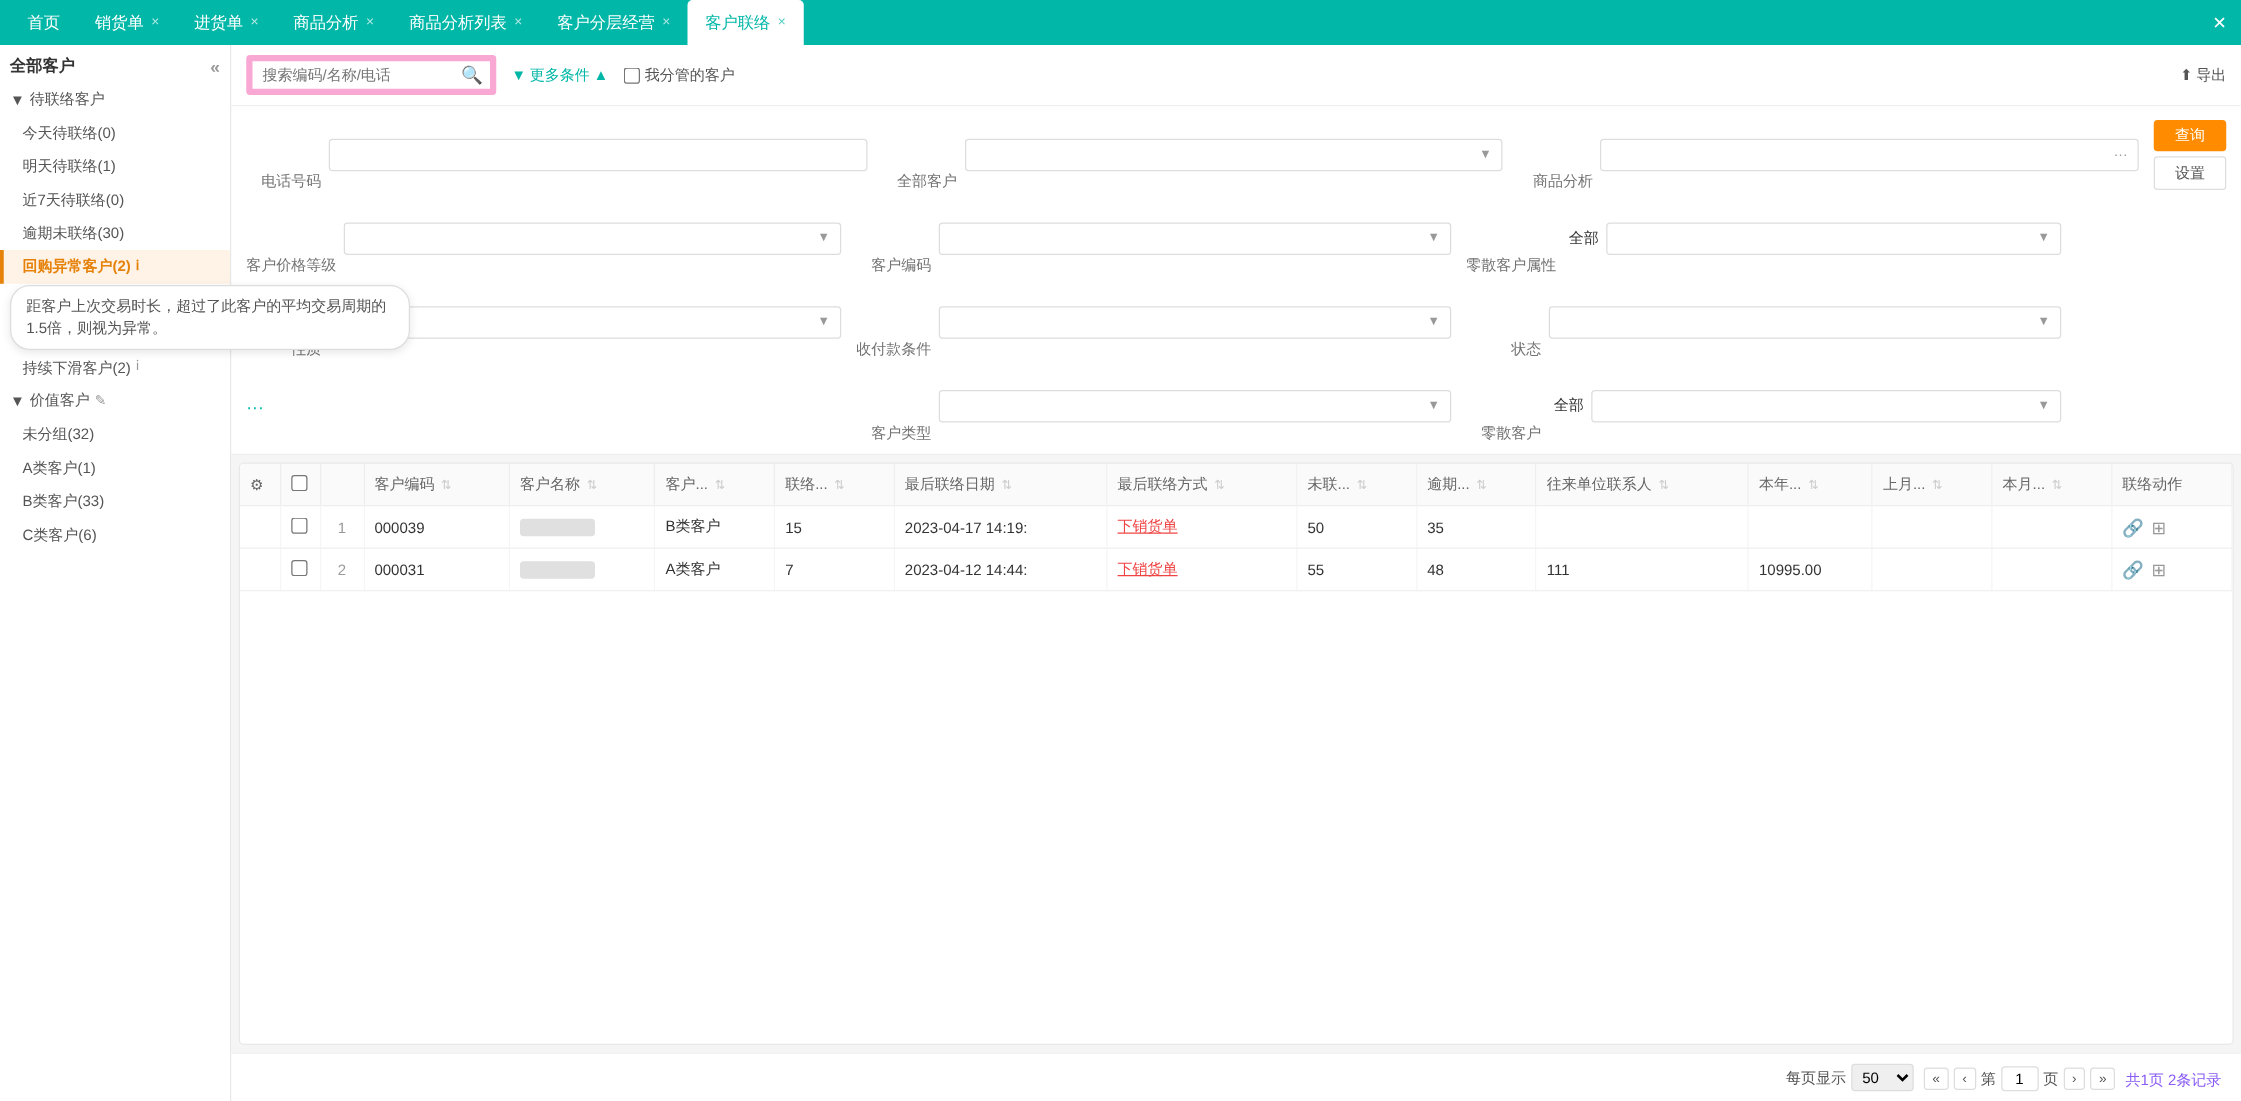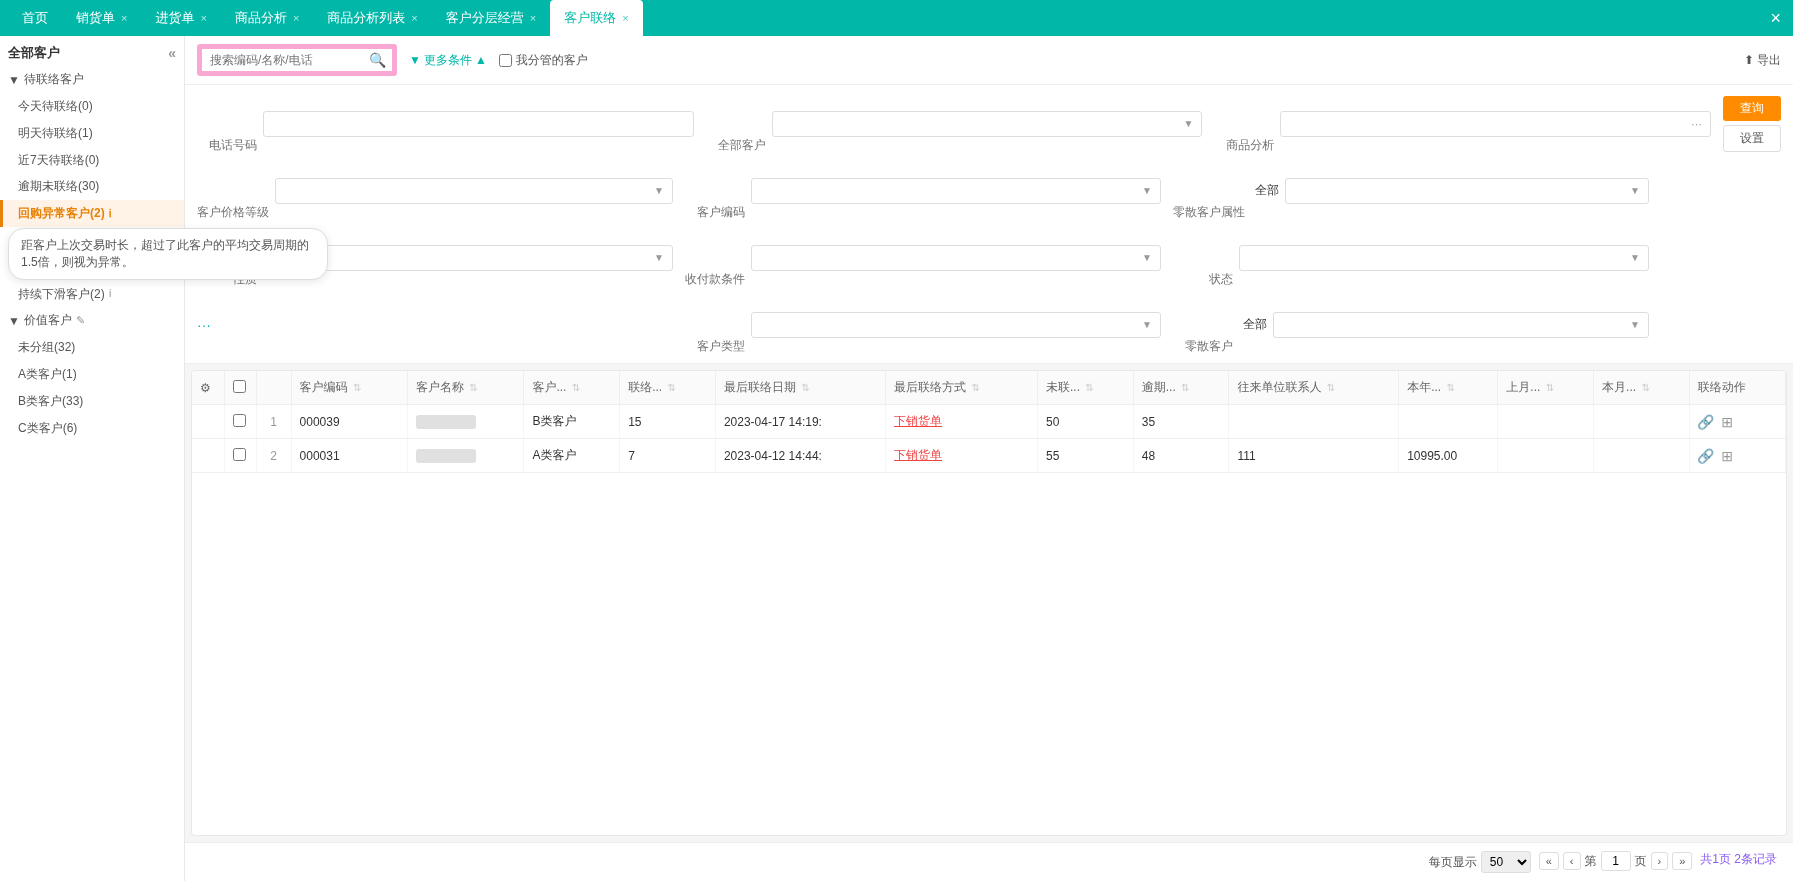--- a/index.html
+++ b/index.html
@@ -320,21 +320,21 @@
     
     .th-gear { width: 32px; text-align: center; }
     .th-check { width: 32px; text-align: center; }
 
     
     .pagination-bar {
       background: #fff;
       border-top: 1px solid #eee;
       padding: 8px 16px;
       display: flex;
-      align-items: flex-start;
+      align-items: flex-end;
       justify-content: flex-end;
       gap: 8px;
       font-size: 12px;
       color: #555;
     }
     .pagination-bar .per-page {
       display: flex;
       align-items: center;
       gap: 4px;
     }

